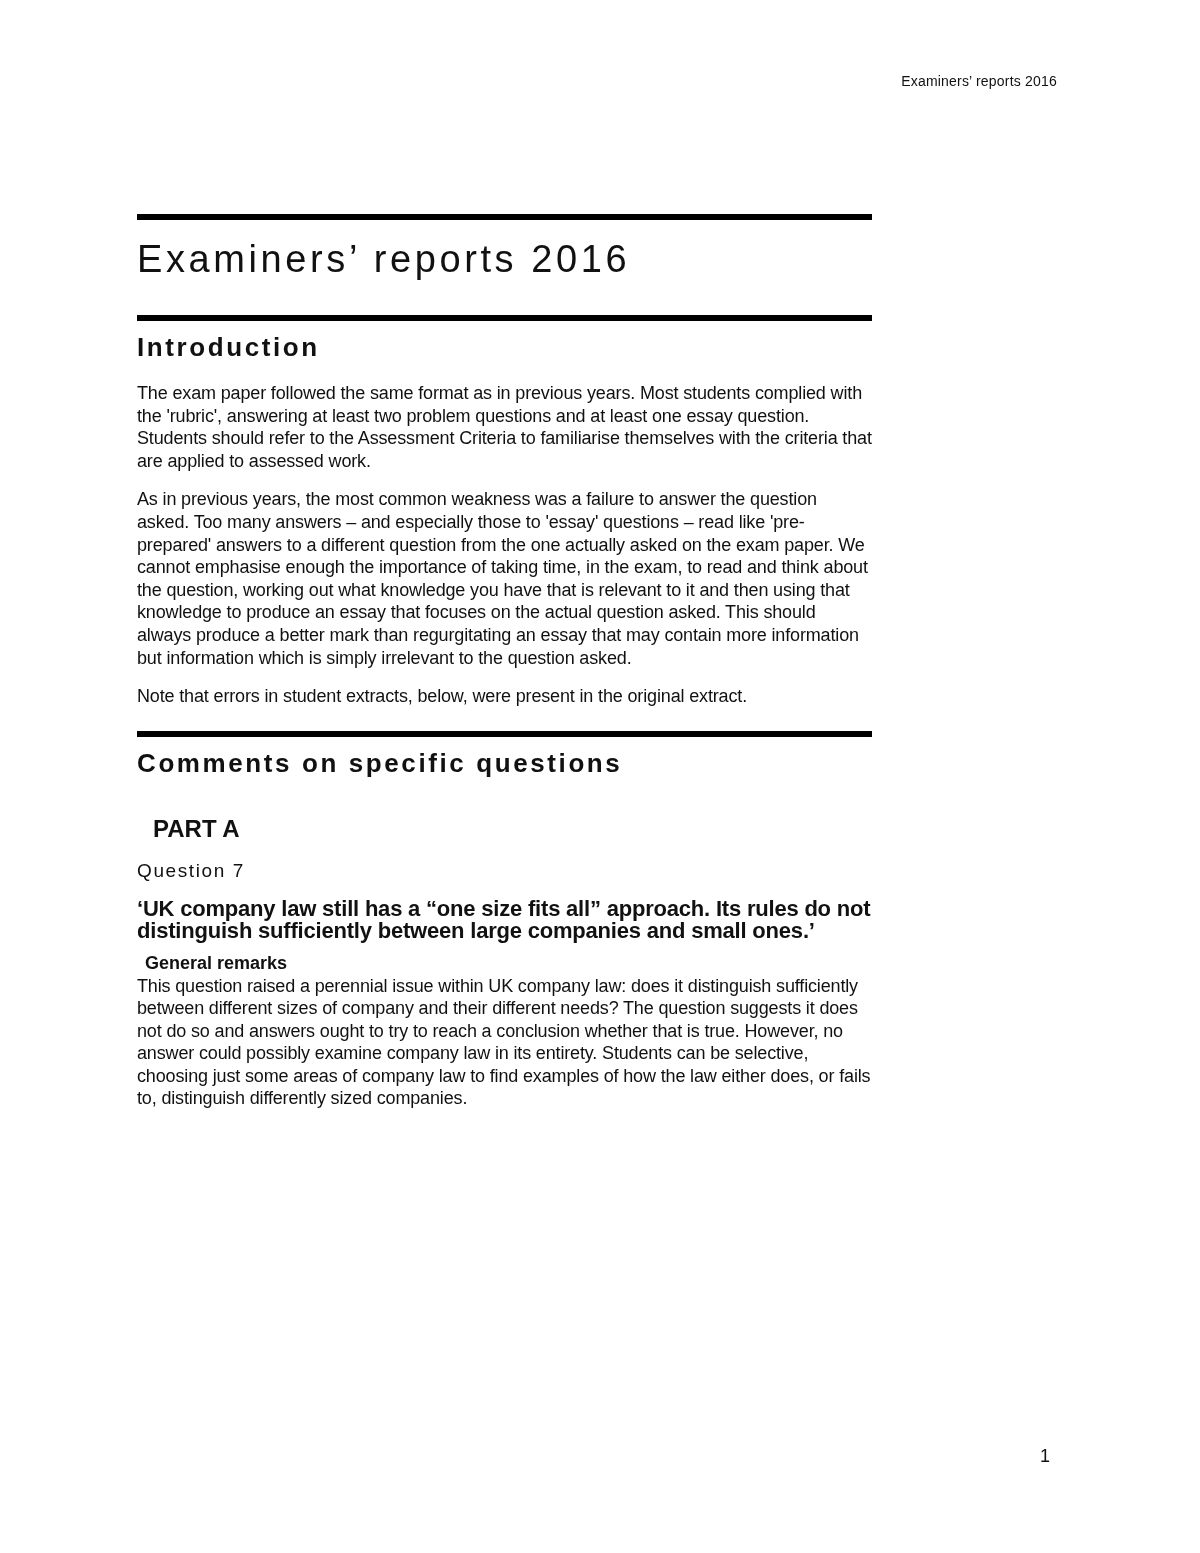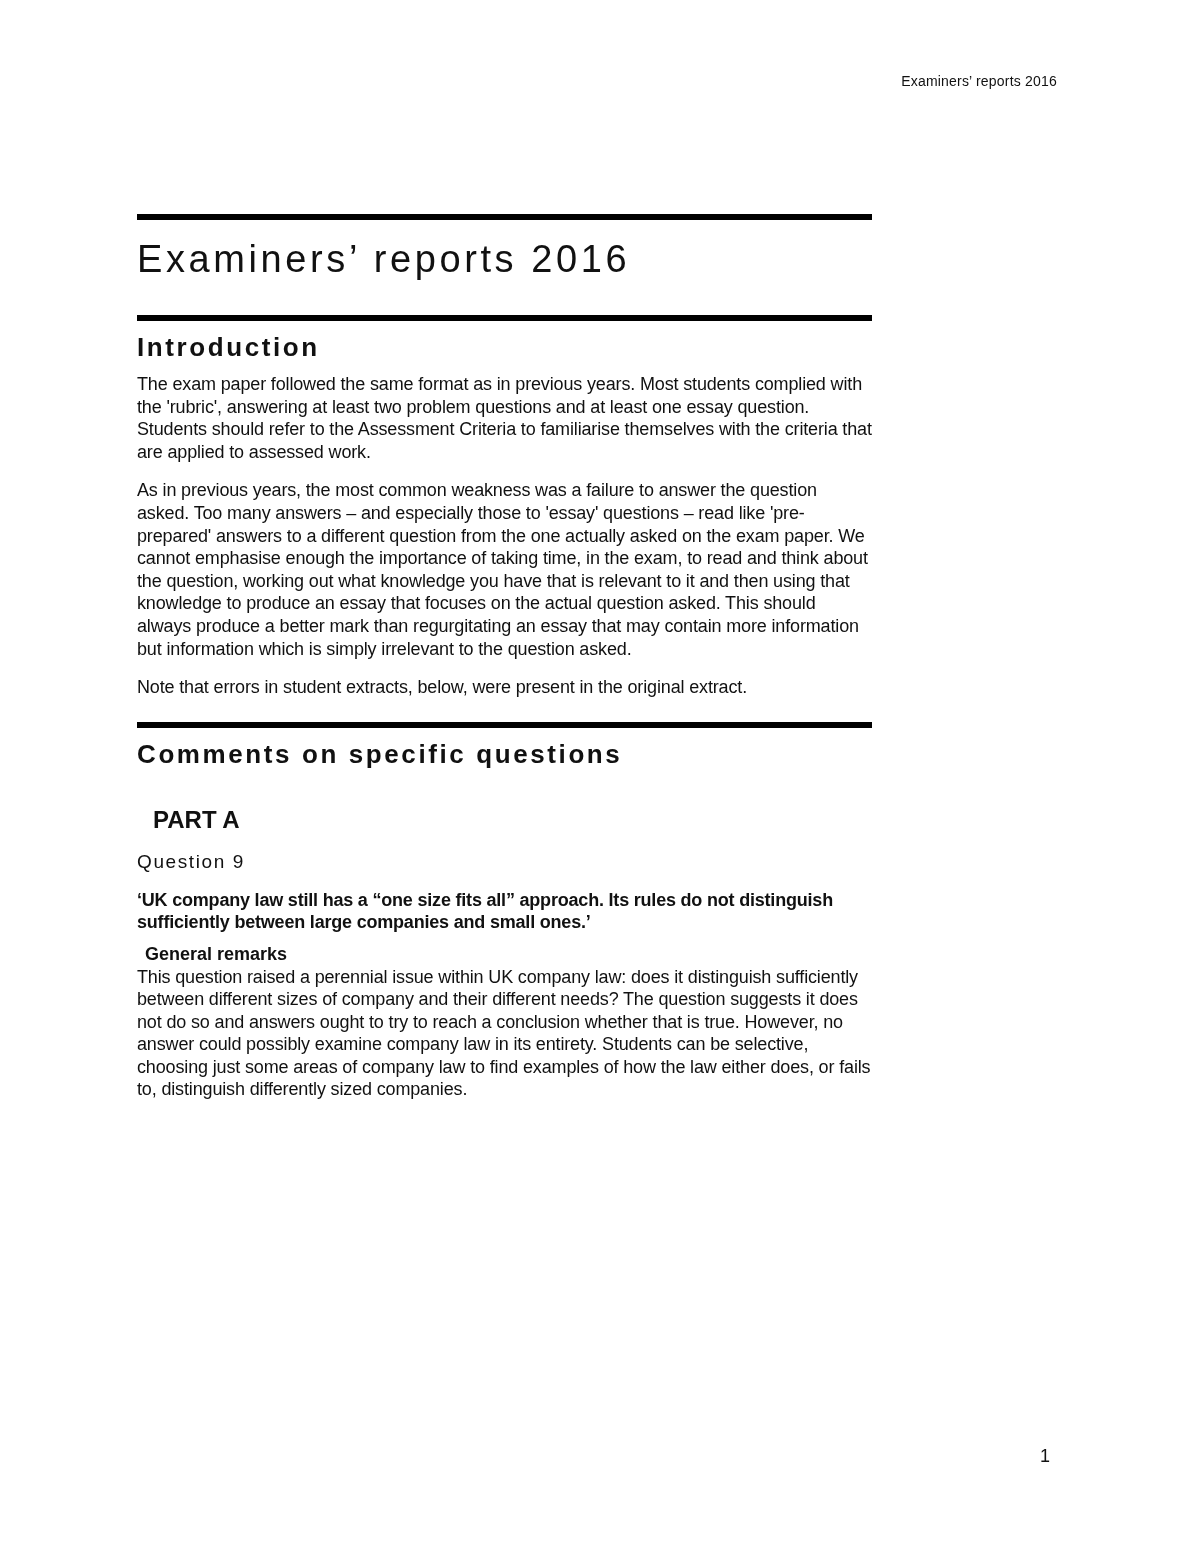--- a/index.html
+++ b/index.html
@@ -21,26 +21,26 @@
       font-size: 24px; font-weight: bold; margin: 53px 0 0 0; line-height: 30px;
     }
     .rule-2 { margin-top: 33px; }
     .section-heading {
       font-size: 26px; letter-spacing: 2.6px; font-weight: bold;
       margin: 10px 0 0 0; line-height: 32px;
     }
     .para {
       font-size: 18px; line-height: 22.6px; margin: 0; letter-spacing: -0.15px;
     }
-    .intro-first { margin-top: 10px; }
+    .intro-first { margin-top: 19px; }
     .para + .para { margin-top: 16px; }
     .rule-3 { margin-top: 23px; }
     .part-heading { font-size: 24px; font-weight: bold; margin: 35px 0 0 16px; line-height: 30px; }
     .question-label { font-size: 19px; letter-spacing: 1.6px; margin: 14px 0 0 0; line-height: 26px; }
-    .question-text { font-size: 18px; font-weight: bold; line-height: 22.6px; margin: 14px 0 0 0; letter-spacing: -0.2px; }
+    .question-text { font-size: 22px; font-weight: bold; line-height: 22.6px; margin: 14px 0 0 0; letter-spacing: -0.2px; }
     .discuss { font-size: 18px; font-weight: bold; margin: 9px 0 0 0; line-height: 22.6px; }
     .remarks-heading { font-size: 18px; font-weight: bold; margin: 9px 0 0 8px; line-height: 22.6px; }
     .remarks-body { margin-top: 0; }
     .page-number {
       position: absolute; top: 1446px; left: 1040px; font-size: 18px;
     }
   </style>
 </head>
 <body>
 
@@ -52,19 +52,19 @@
 
   <div class="rule rule-2"></div>
   <h2 class="section-heading">Introduction</h2>
   <p class="para intro-first">The exam paper followed the same format as in previous years. Most students complied with the 'rubric', answering at least two problem questions and at least one essay question. Students should refer to the Assessment Criteria to familiarise themselves with the criteria that are applied to assessed work.</p>
   <p class="para">As in previous years, the most common weakness was a failure to answer the question asked. Too many answers – and especially those to 'essay' questions – read like 'pre-prepared' answers to a different question from the one actually asked on the exam paper. We cannot emphasise enough the importance of taking time, in the exam, to read and think about the question, working out what knowledge you have that is relevant to it and then using that knowledge to produce an essay that focuses on the actual question asked. This should always produce a better mark than regurgitating an essay that may contain more information but information which is simply irrelevant to the question asked.</p>
   <p class="para">Note that errors in student extracts, below, were present in the original extract.</p>
 
   <div class="rule rule-3"></div>
   <h2 class="section-heading">Comments on specific questions</h2>
   <div class="part-heading">PART A</div>
-  <div class="question-label">Question 9</div>
+  <div class="question-label">Question 7</div>
   <p class="question-text">‘UK company law still has a “one size fits all” approach. Its rules do not distinguish sufficiently between large companies and small ones.’</p>
   <div class="remarks-heading">General remarks</div>
   <p class="para remarks-body">This question raised a perennial issue within UK company law: does it distinguish sufficiently between different sizes of company and their different needs? The question suggests it does not do so and answers ought to try to reach a conclusion whether that is true. However, no answer could possibly examine company law in its entirety. Students can be selective, choosing just some areas of company law to find examples of how the law either does, or fails to, distinguish differently sized companies.</p>
 </div>
 
 <div class="page-number">1</div>
 
 </body></html>

